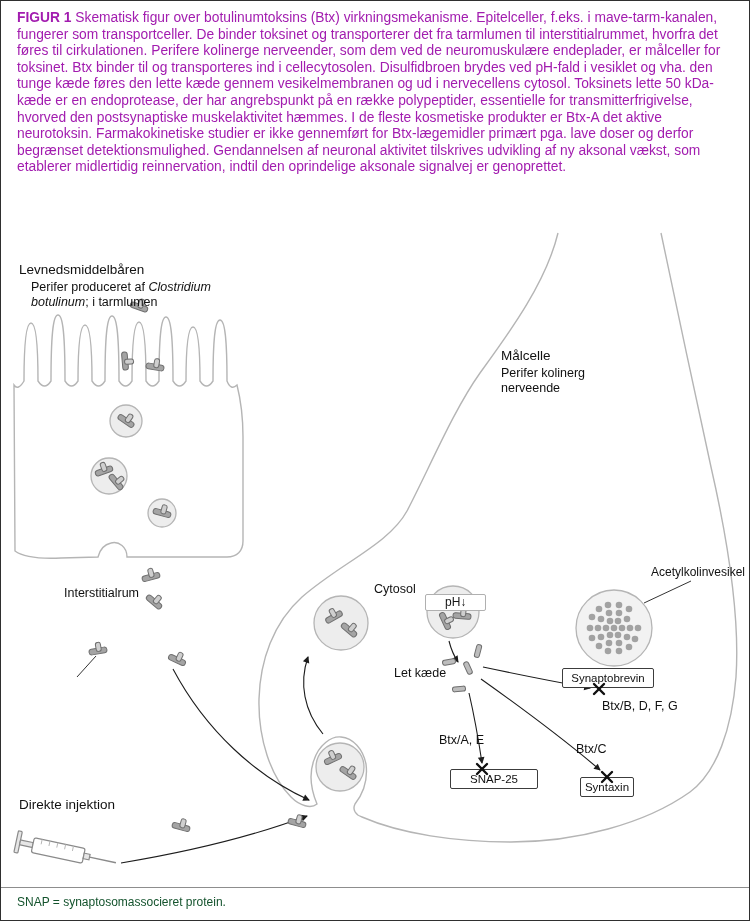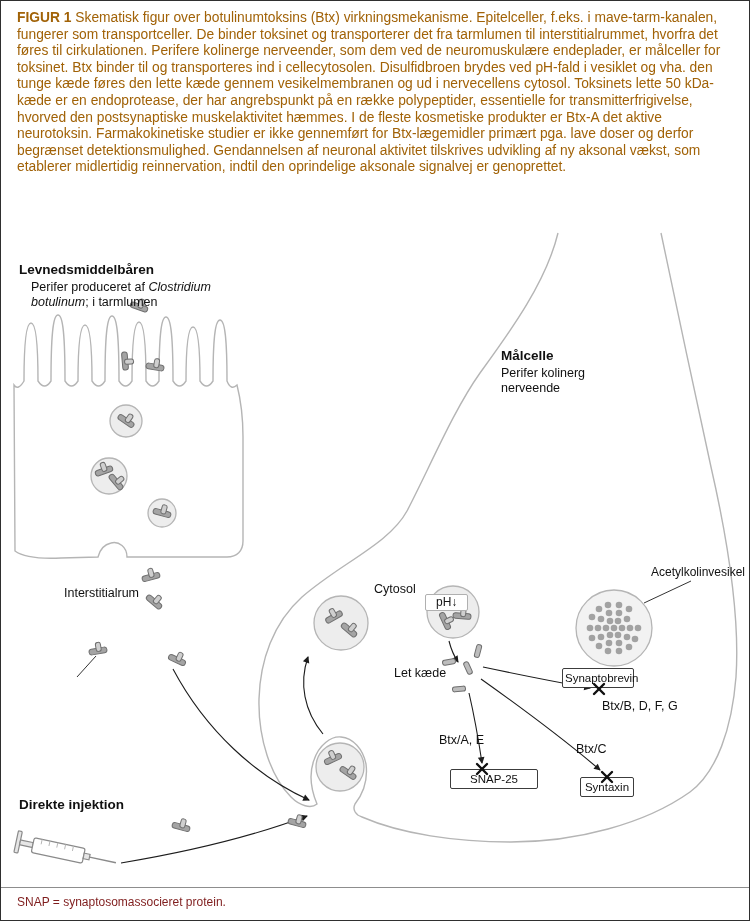--- a/index.html
+++ b/index.html
@@ -1,27 +1,27 @@
 <!DOCTYPE html>
 <html><head>
 <meta charset="utf-8">
 <style>
   *{margin:0;padding:0;box-sizing:border-box}
   html,body{background:#ffffff}
   body{width:750px;height:921px;font-family:"Liberation Sans",sans-serif;color:#161616;position:relative}
   .page{position:relative;width:750px;height:921px;background:#ffffff;border:1px solid #2f2f2f;overflow:hidden}
-  .caption{position:absolute;left:16px;top:9px;width:718px;font-size:13.8px;line-height:16.6px;color:#a16207}
+  .caption{position:absolute;left:16px;top:9px;width:718px;font-size:13.8px;line-height:16.6px;color:#a21caf}
   .caption strong{font-weight:bold}
   svg.layer{position:absolute;left:0;top:0}
   .lbl{position:absolute;font-size:12.5px;line-height:15px;color:#111;white-space:nowrap}
-  .lbl.bold{font-weight:bold;font-size:13.5px}
-  .chip{position:absolute;font-size:12px;background:#fff;border:1px solid #b0b0b0;border-radius:2px;padding:0 10px;line-height:15px}
+  .lbl.bold{font-weight:normal;font-size:13.5px}
+  .chip{position:absolute;font-size:12px;background:#fff;border:1px solid #b0b0b0;border-radius:2px;padding:0 19px;line-height:15px}
   .protein-box{position:absolute;border:1.4px solid #3c3c3c;background:#fff;border-radius:2px;font-size:11.5px;line-height:13px;text-align:center;padding:2.5px 2px;white-space:nowrap;color:#111}
   .sep{position:absolute;left:0;top:886px;width:750px;border-top:1px solid #8d8d8d}
-  .footnote{position:absolute;left:16px;top:894px;font-size:12px;color:#7f1d1d}
+  .footnote{position:absolute;left:16px;top:894px;font-size:12px;color:#14532d}
 </style>
 </head>
 <body>
 
 <div class="page">
 
   <p class="caption">
     <strong>FIGUR 1</strong>
     <span>Skematisk figur over botulinumtoksins (Btx) virkningsmekanisme. Epitelceller, f.eks. i mave-tarm-kanalen, fungerer som transportceller. De binder toksinet og transporterer det fra tarmlumen til interstitialrummet, hvorfra det føres til cirkulationen. Perifere kolinerge nerveender, som dem ved de neuromuskulære endeplader, er målceller for toksinet. Btx binder til og transporteres ind i cellecytosolen. Disulfidbroen brydes ved pH-fald i vesiklet og vha. den tunge kæde føres den lette kæde gennem vesikelmembranen og ud i nervecellens cytosol. Toksinets lette 50 kDa-kæde er en endoprotease, der har angrebspunkt på en række polypeptider, essentielle for transmitterfrigivelse, hvorved den postsynaptiske muskelaktivitet hæmmes. I de fleste kosmetiske produkter er Btx-A det aktive neurotoksin. Farmakokinetiske studier er ikke gennemført for Btx-lægemidler primært pga. lave doser og derfor begrænset detektionsmulighed. Gendannelsen af neuronal aktivitet tilskrives udvikling af ny aksonal vækst, som etablerer midlertidig reinnervation, indtil den oprindelige aksonale signalvej er genoprettet.</span>
   </p>
@@ -164,21 +164,21 @@
   <div class="lbl" style="left:500px;top:365px">
     <div>Perifer kolinerg</div>
     <div>nerveende</div>
   </div>
 
   <div class="lbl" style="left:373px;top:581px">Cytosol</div>
   <div class="chip" style="left:424px;top:593px">pH↓</div>
   <div class="lbl" style="left:393px;top:665px">Let kæde</div>
   <div class="lbl" style="left:650px;top:564px;font-size:12px">Acetylkolinvesikel</div>
 
-  <div class="protein-box" style="left:561px;top:667px;width:72px">Synaptobrevin</div>
+  <div class="protein-box" style="left:561px;top:667px;width:92px">Synaptobrevin</div>
   <div class="lbl" style="left:601px;top:698px">Btx/B, D, F, G</div>
   <div class="lbl" style="left:438px;top:732px">Btx/A, E</div>
   <div class="protein-box" style="left:449px;top:768px;width:88px">SNAP-25</div>
   <div class="lbl" style="left:575px;top:741px">Btx/C</div>
   <div class="protein-box" style="left:579px;top:776px;width:54px">Syntaxin</div>
 
   <svg class="layer" width="750" height="921" viewBox="0 0 750 921" style="pointer-events:none">
     <g stroke="#101010" stroke-width="2.4" stroke-linecap="round">
       <g transform="translate(598,688)">
         <line x1="-5" y1="-5" x2="5" y2="5"></line>

